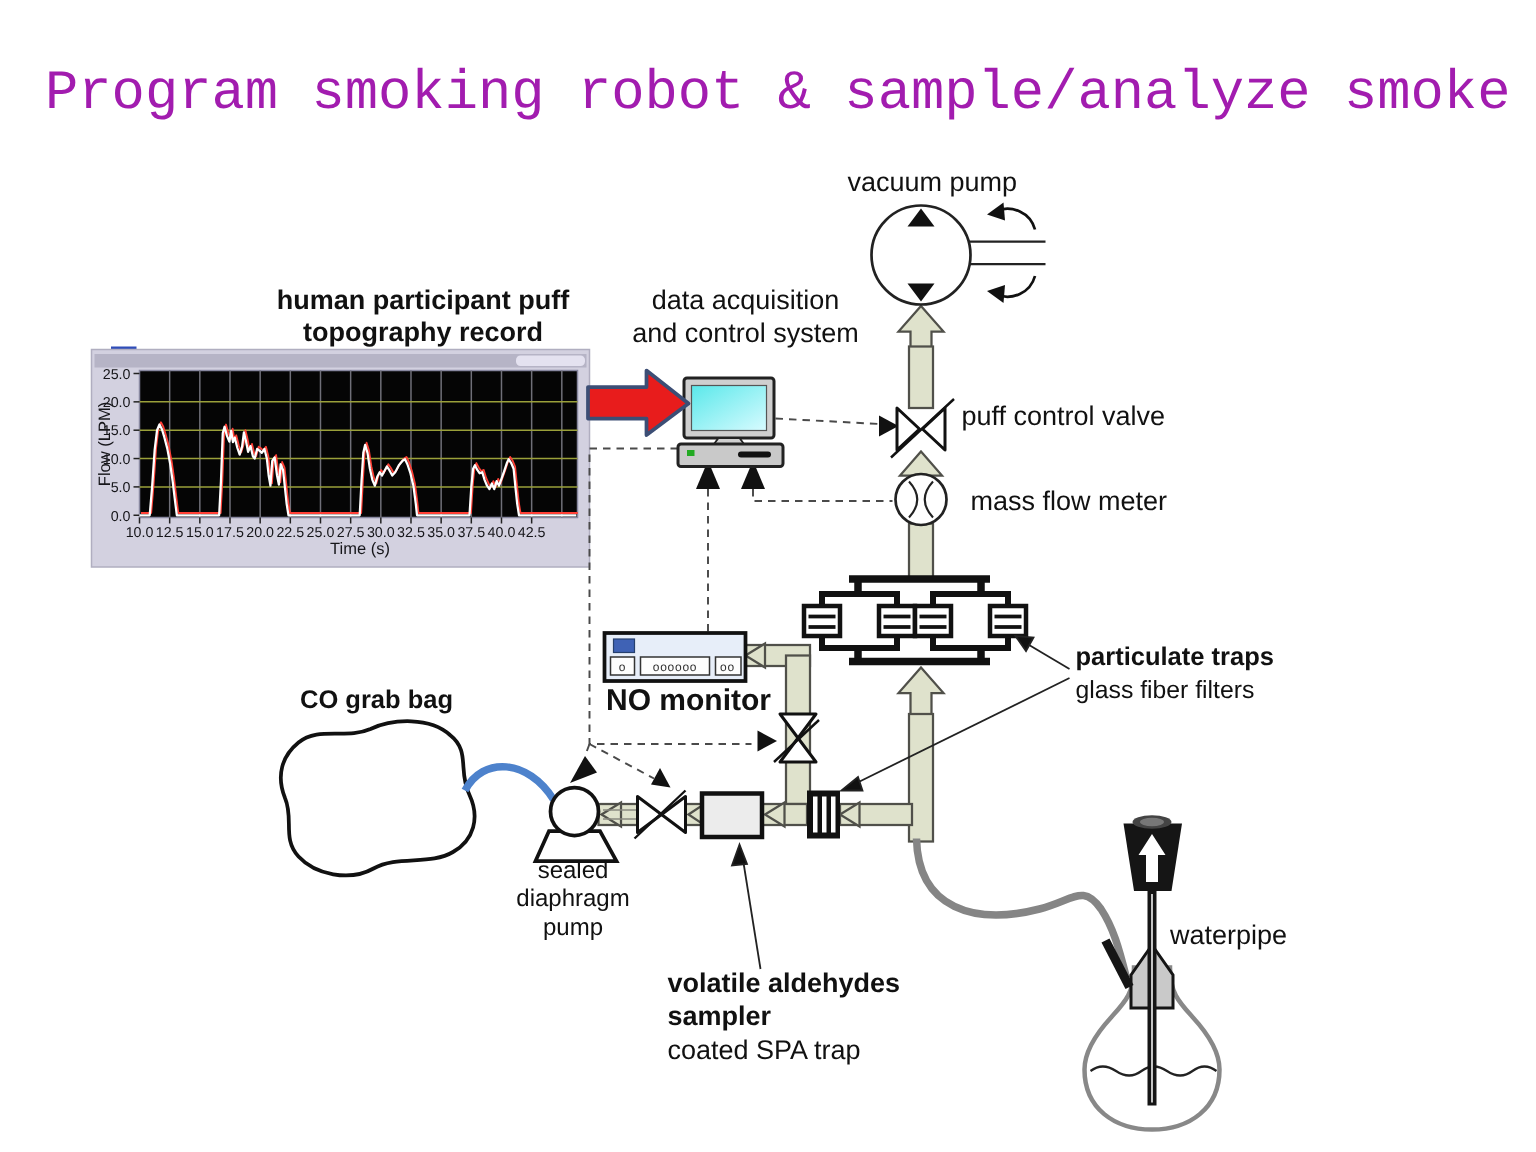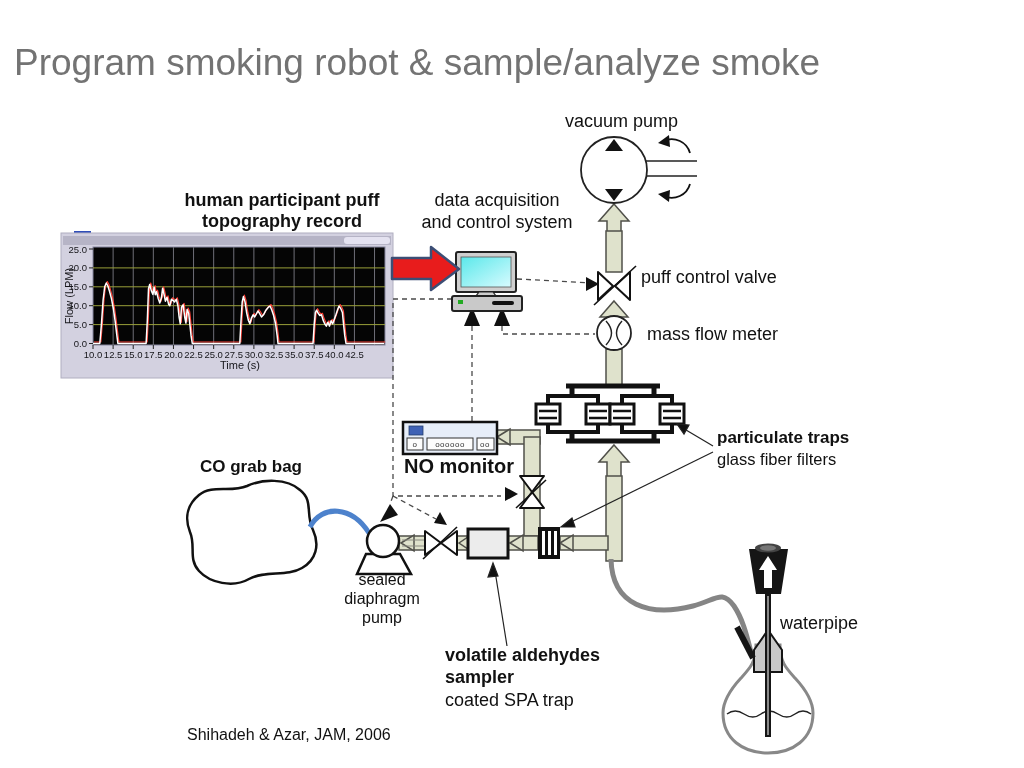--- a/index.html
+++ b/index.html
@@ -1,19 +1,19 @@
 <!DOCTYPE html>
 <html><head>
 <meta charset="utf-8">
 <style>
   html,body{margin:0;padding:0;background:#fff;}
   .slide{position:relative;width:1024px;height:768px;background:#ffffff;overflow:hidden;
          font-family:"Liberation Sans",sans-serif;}
-  .slide-title{position:absolute;left:14px;top:42px;font-size:37px;color:#737373;
-               font-family:Liberation Sans, sans-serif;white-space:nowrap;}
+  .slide-title{position:absolute;left:30px;top:42px;font-size:37px;color:#a21caf;
+               font-family:Liberation Mono, monospace;white-space:nowrap;}
   .citation{position:absolute;left:187px;top:726px;font-size:16px;color:#111;}
   svg{position:absolute;left:0;top:0;}
   text{font-family:"Liberation Sans",sans-serif;}
   .lbl   {font-size:18px;fill:#111;}
   .lblb  {font-size:18px;font-weight:bold;fill:#111;}
   .lblb17{font-size:17px;font-weight:bold;fill:#111;}
   .lbl16 {font-size:16px;fill:#111;}
   .lbl165{font-size:16.5px;fill:#111;}
   .lblb20{font-size:20px;font-weight:bold;fill:#111;}
   .tick  {font-size:9.5px;fill:#16161a;}
@@ -290,14 +290,13 @@
     <text x="251" y="472" text-anchor="middle" class="lblb17">CO grab bag</text>
     <text x="382" y="585" text-anchor="middle" class="lbl16">sealed</text>
     <text x="382" y="604" text-anchor="middle" class="lbl16">diaphragm</text>
     <text x="382" y="623" text-anchor="middle" class="lbl16">pump</text>
     <text x="445" y="661" class="lblb">volatile aldehydes</text>
     <text x="445" y="683" class="lblb">sampler</text>
     <text x="445" y="706" class="lbl">coated SPA trap</text>
     <text x="780" y="629" class="lbl">waterpipe</text>
   </svg>
 
-  <div class="citation">Shihadeh &amp; Azar, JAM, 2006</div>
 </div>
 
 </body></html>

